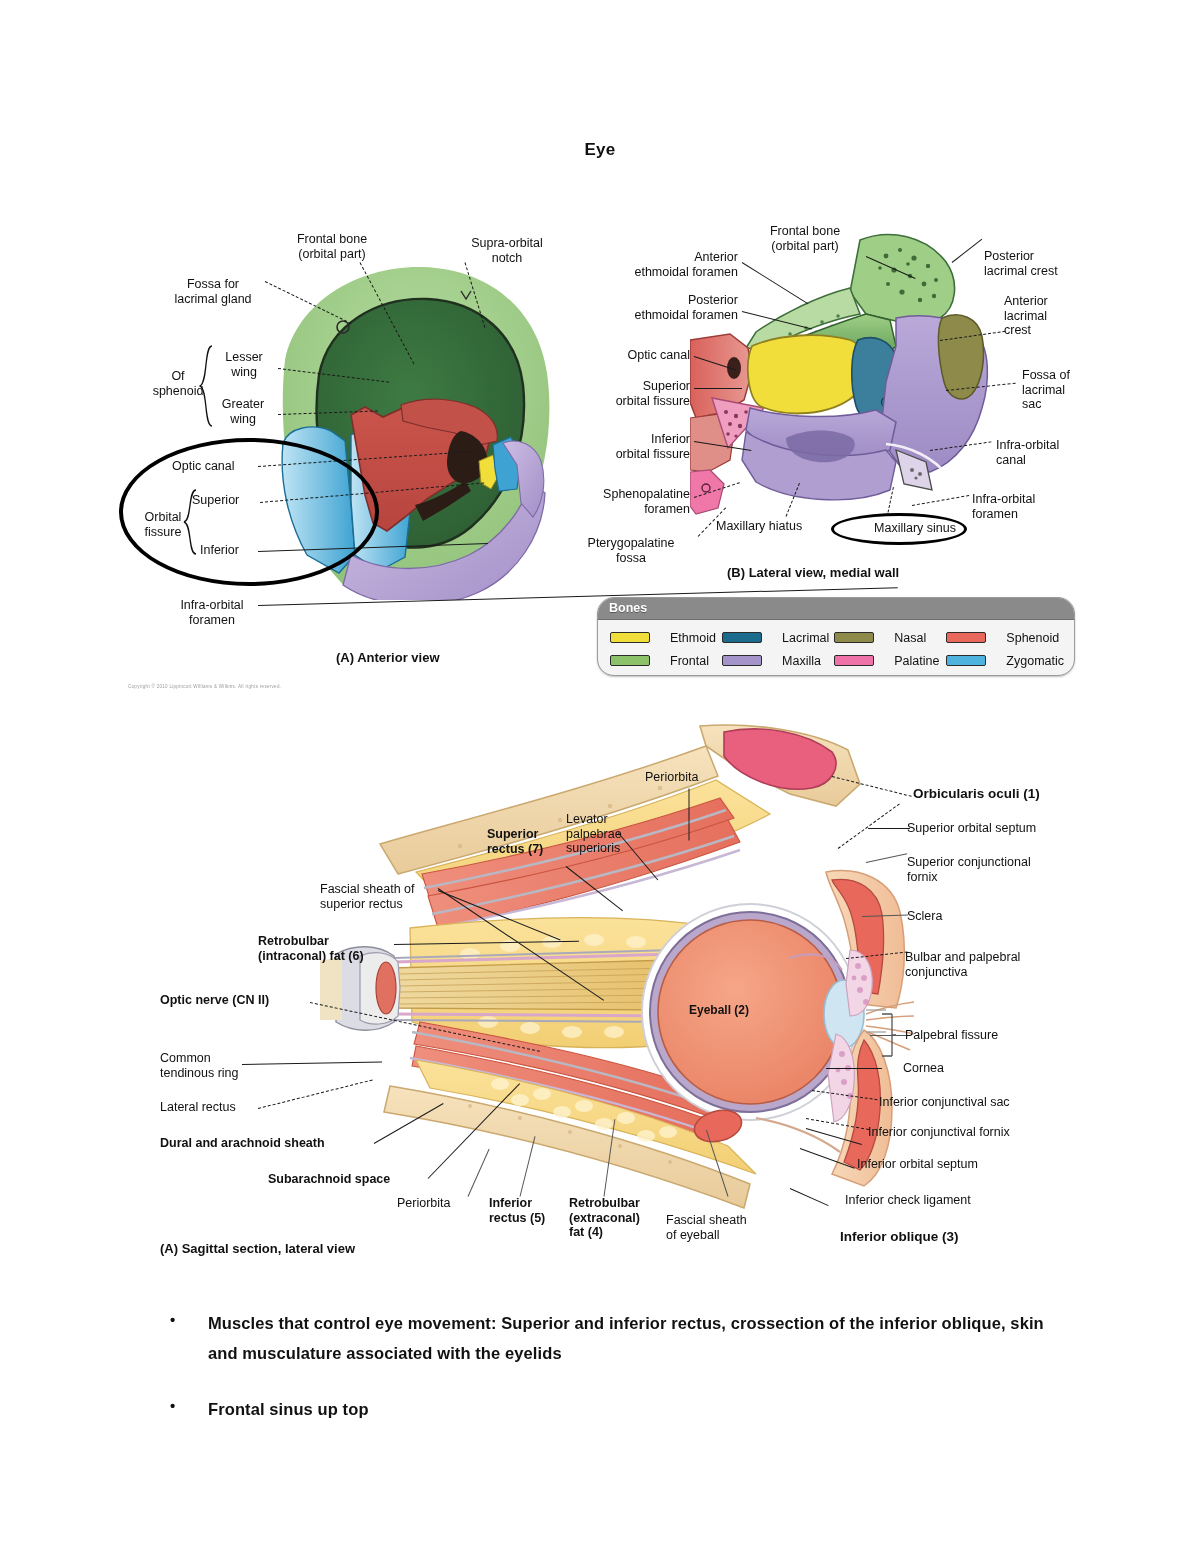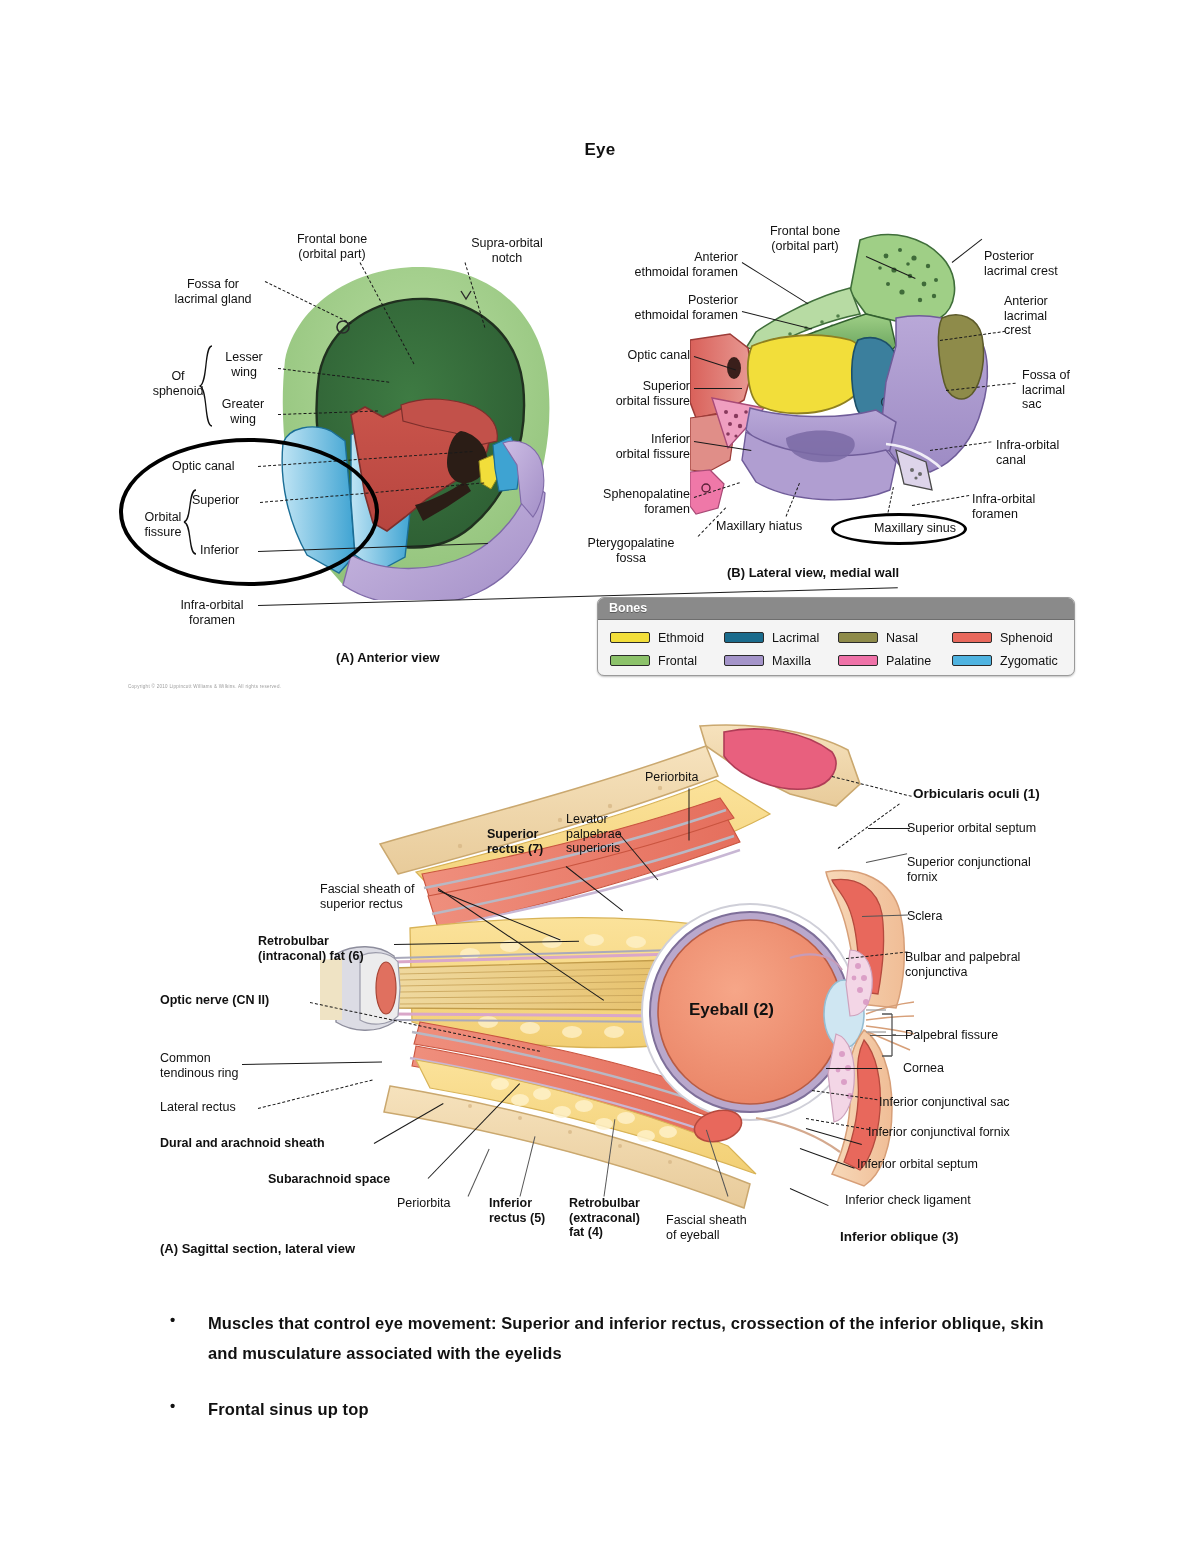--- a/index.html
+++ b/index.html
@@ -39,36 +39,36 @@
   .ldr.dash{ border-top:1px dashed #1a1a1a; }
   .ldr.thin{ border-top:1px solid #555; }
 
   
   .fig{ position:absolute; }
   .fig svg{ display:block; }
 
   
   .legend{
     position:absolute; left:597px; top:597px; width:478px; height:79px;
-    background:#f4f4f4; border:1px solid #9a9a9a; border-radius:7px;
+    background:#f4f4f4; border:1px solid #9a9a9a; border-radius:17px;
     box-shadow:0 1px 2px rgba(0,0,0,.25);
     overflow:hidden;
   }
   .legend-head{
     height:22px; background:#8a8a8a; color:#fff;
     font-size:12.5px; font-weight:bold; padding:3px 0 0 11px;
     border-bottom:1px solid #6e6e6e;
     text-shadow:0 1px 0 rgba(0,0,0,.35);
   }
   .legend-grid{
     padding:6px 10px 0 12px;
     display:grid; grid-template-columns:repeat(4,1fr);
     grid-auto-rows:23px; column-gap:2px;
   }
-  .lg-item{ display:flex; align-items:center; gap:8px; }
+  .lg-item{ display:flex; align-items:center; gap:20px; }
   .sw{
     width:40px; height:11px; border:1px solid #2b2b2b; border-radius:2px;
     flex:0 0 auto;
   }
   .lg-txt{ font-size:12.5px; color:#111; }
 
   
   .ann-circle{
     position:absolute; border:4px solid #000; border-radius:50%;
     background:transparent;
@@ -637,21 +637,21 @@
   <div class="lbl b" style="left:160px; top:1136px; width:220px;">Dural and arachnoid sheath</div>
   <div class="lbl b" style="left:268px; top:1172px; width:165px;">Subarachnoid space</div>
   <div class="lbl" style="left:397px; top:1196px; width:86px;">Periorbita</div>
   <div class="lbl b" style="left:489px; top:1196px; width:76px;">Inferior
 rectus (5)</div>
   <div class="lbl b" style="left:569px; top:1196px; width:92px;">Retrobulbar
 (extraconal)
 fat (4)</div>
   <div class="lbl" style="left:666px; top:1213px; width:102px;">Fascial sheath
 of eyeball</div>
-  <div class="lbl b" style="left:689px; top:1003px; width:110px; font-size:17px;">Eyeball (2)</div>
+  <div class="lbl b" style="left:689px; top:1003px; width:110px; font-size:12px;">Eyeball (2)</div>
 
   <div class="lbl b" style="left:913px; top:787px; width:180px; font-size:13.5px;">Orbicularis oculi (1)</div>
   <div class="lbl" style="left:907px; top:821px; width:200px;">Superior orbital septum</div>
   <div class="lbl" style="left:907px; top:855px; width:160px;">Superior conjunctional
 fornix</div>
   <div class="lbl" style="left:907px; top:909px; width:80px;">Sclera</div>
   <div class="lbl" style="left:905px; top:950px; width:160px;">Bulbar and palpebral
 conjunctiva</div>
   <div class="lbl" style="left:905px; top:1028px; width:150px;">Palpebral fissure</div>
   <div class="lbl" style="left:903px; top:1061px; width:90px;">Cornea</div>

